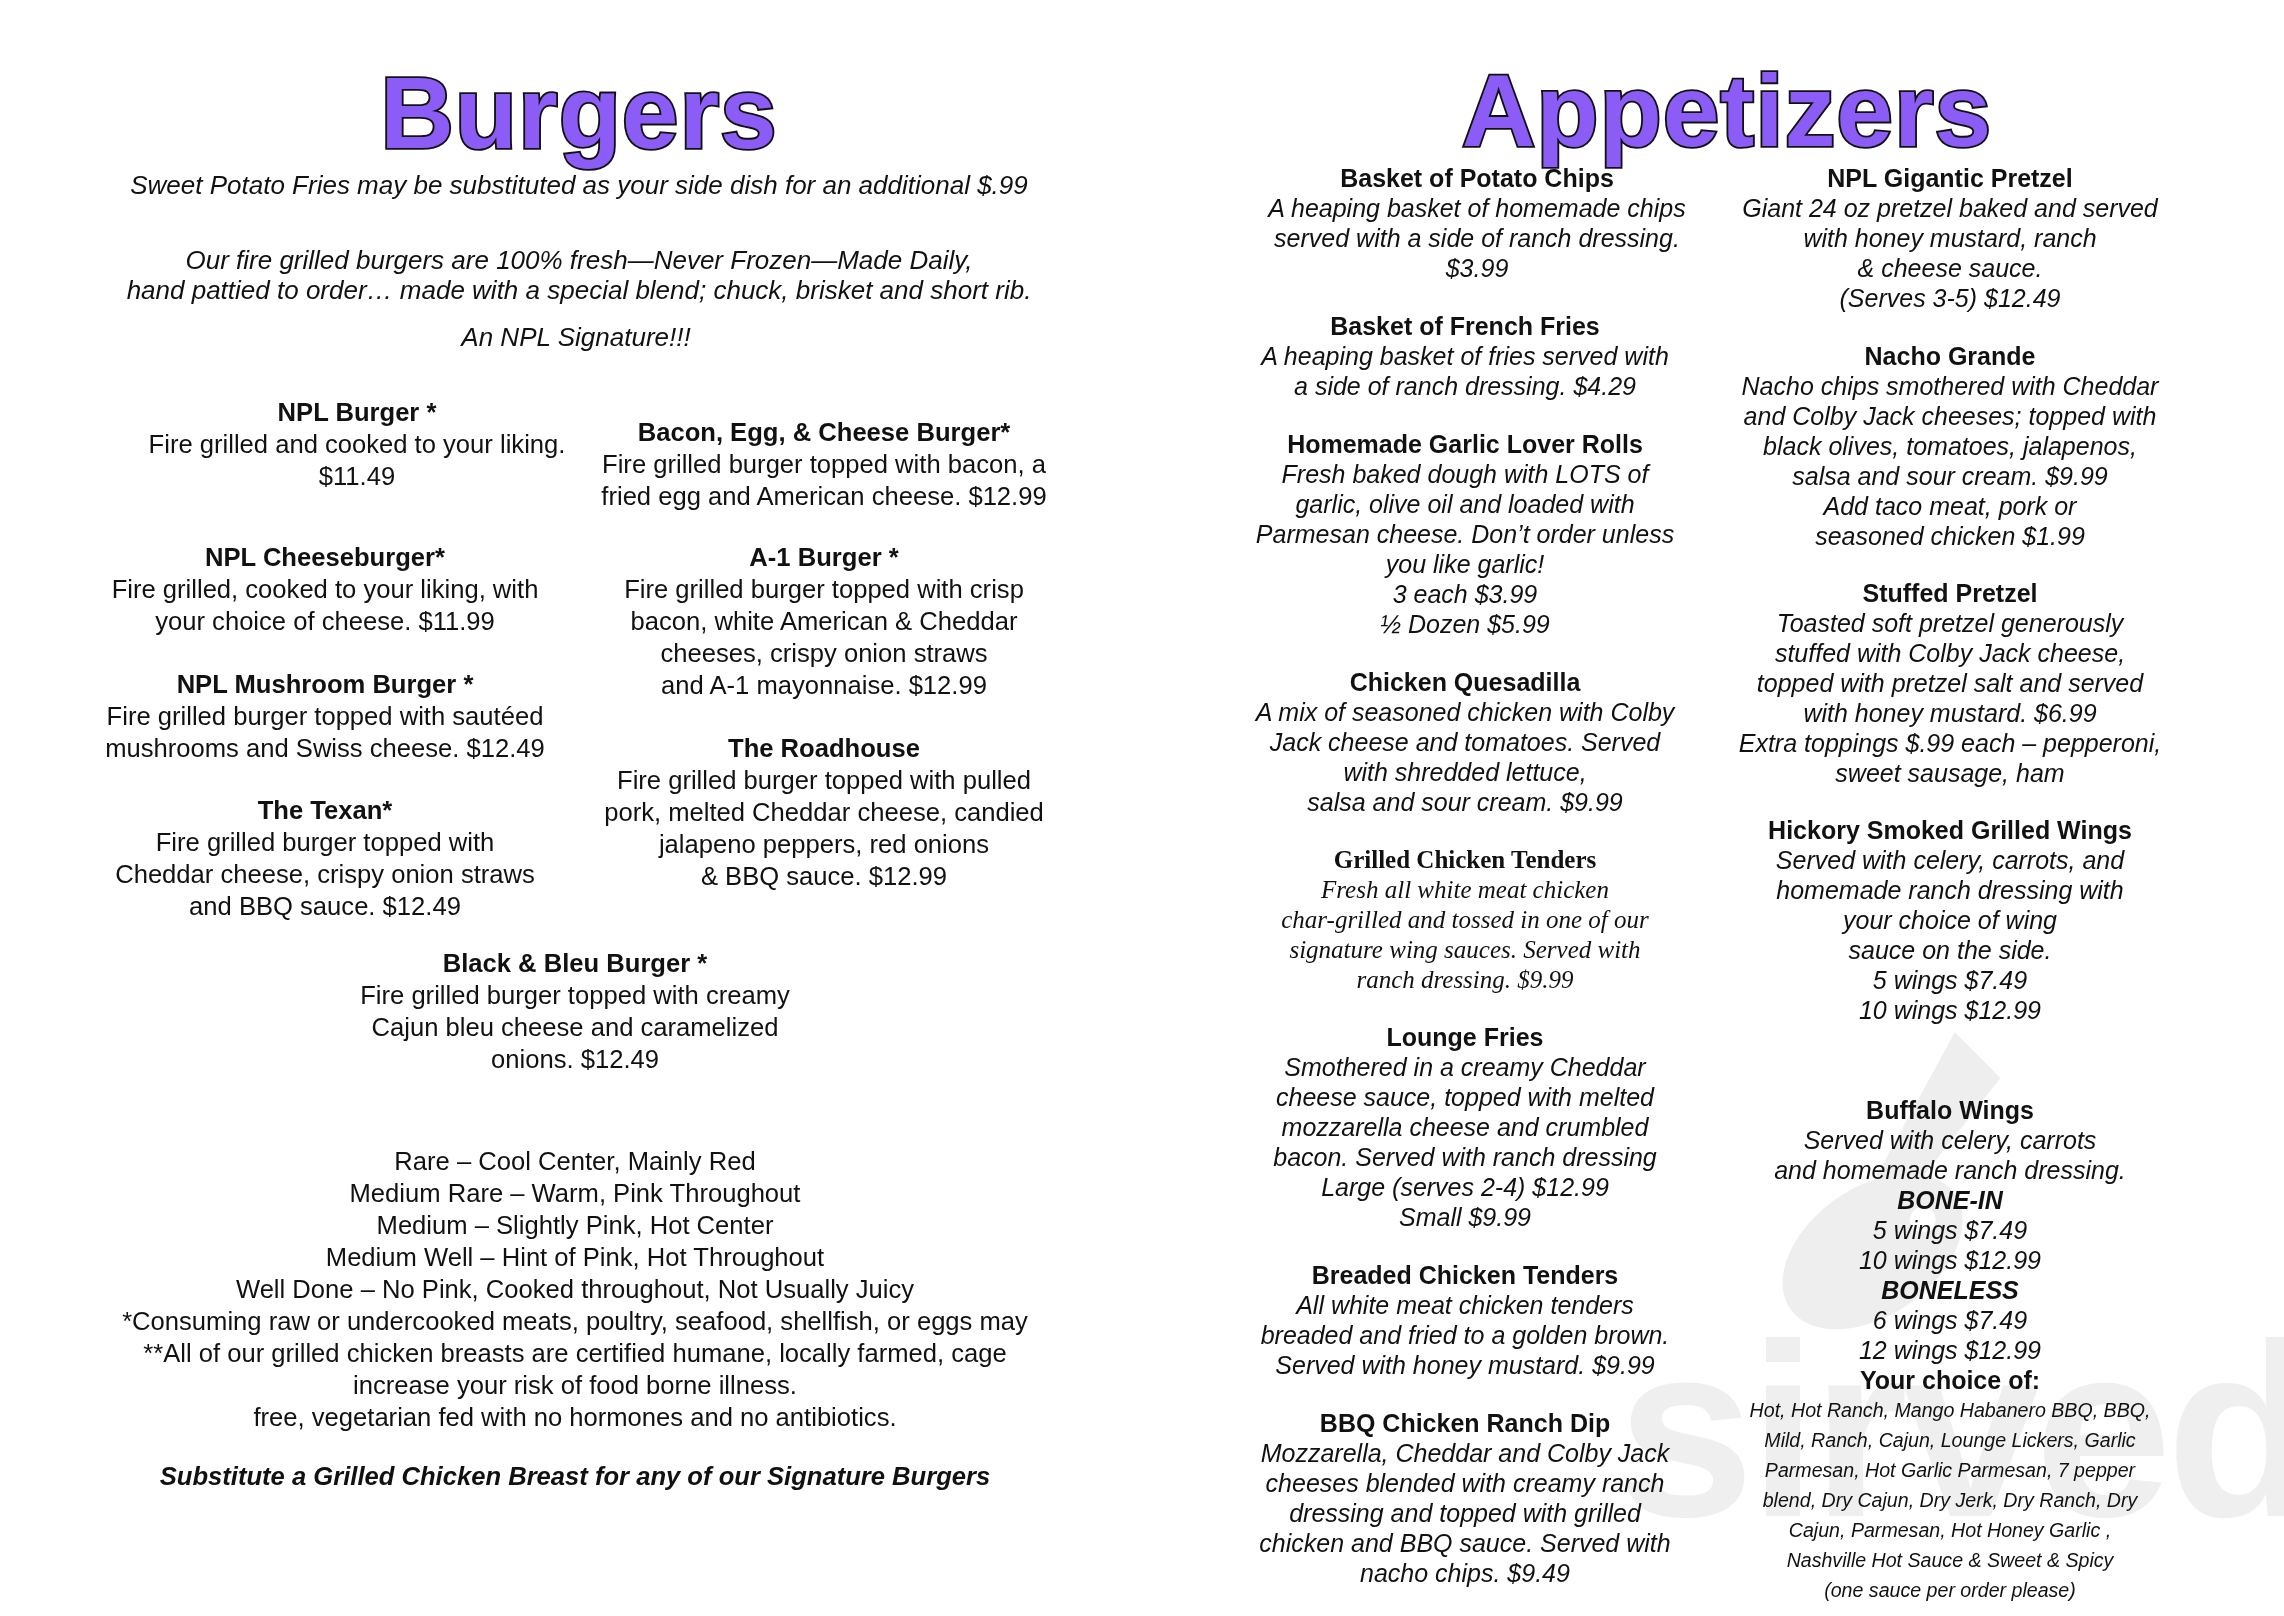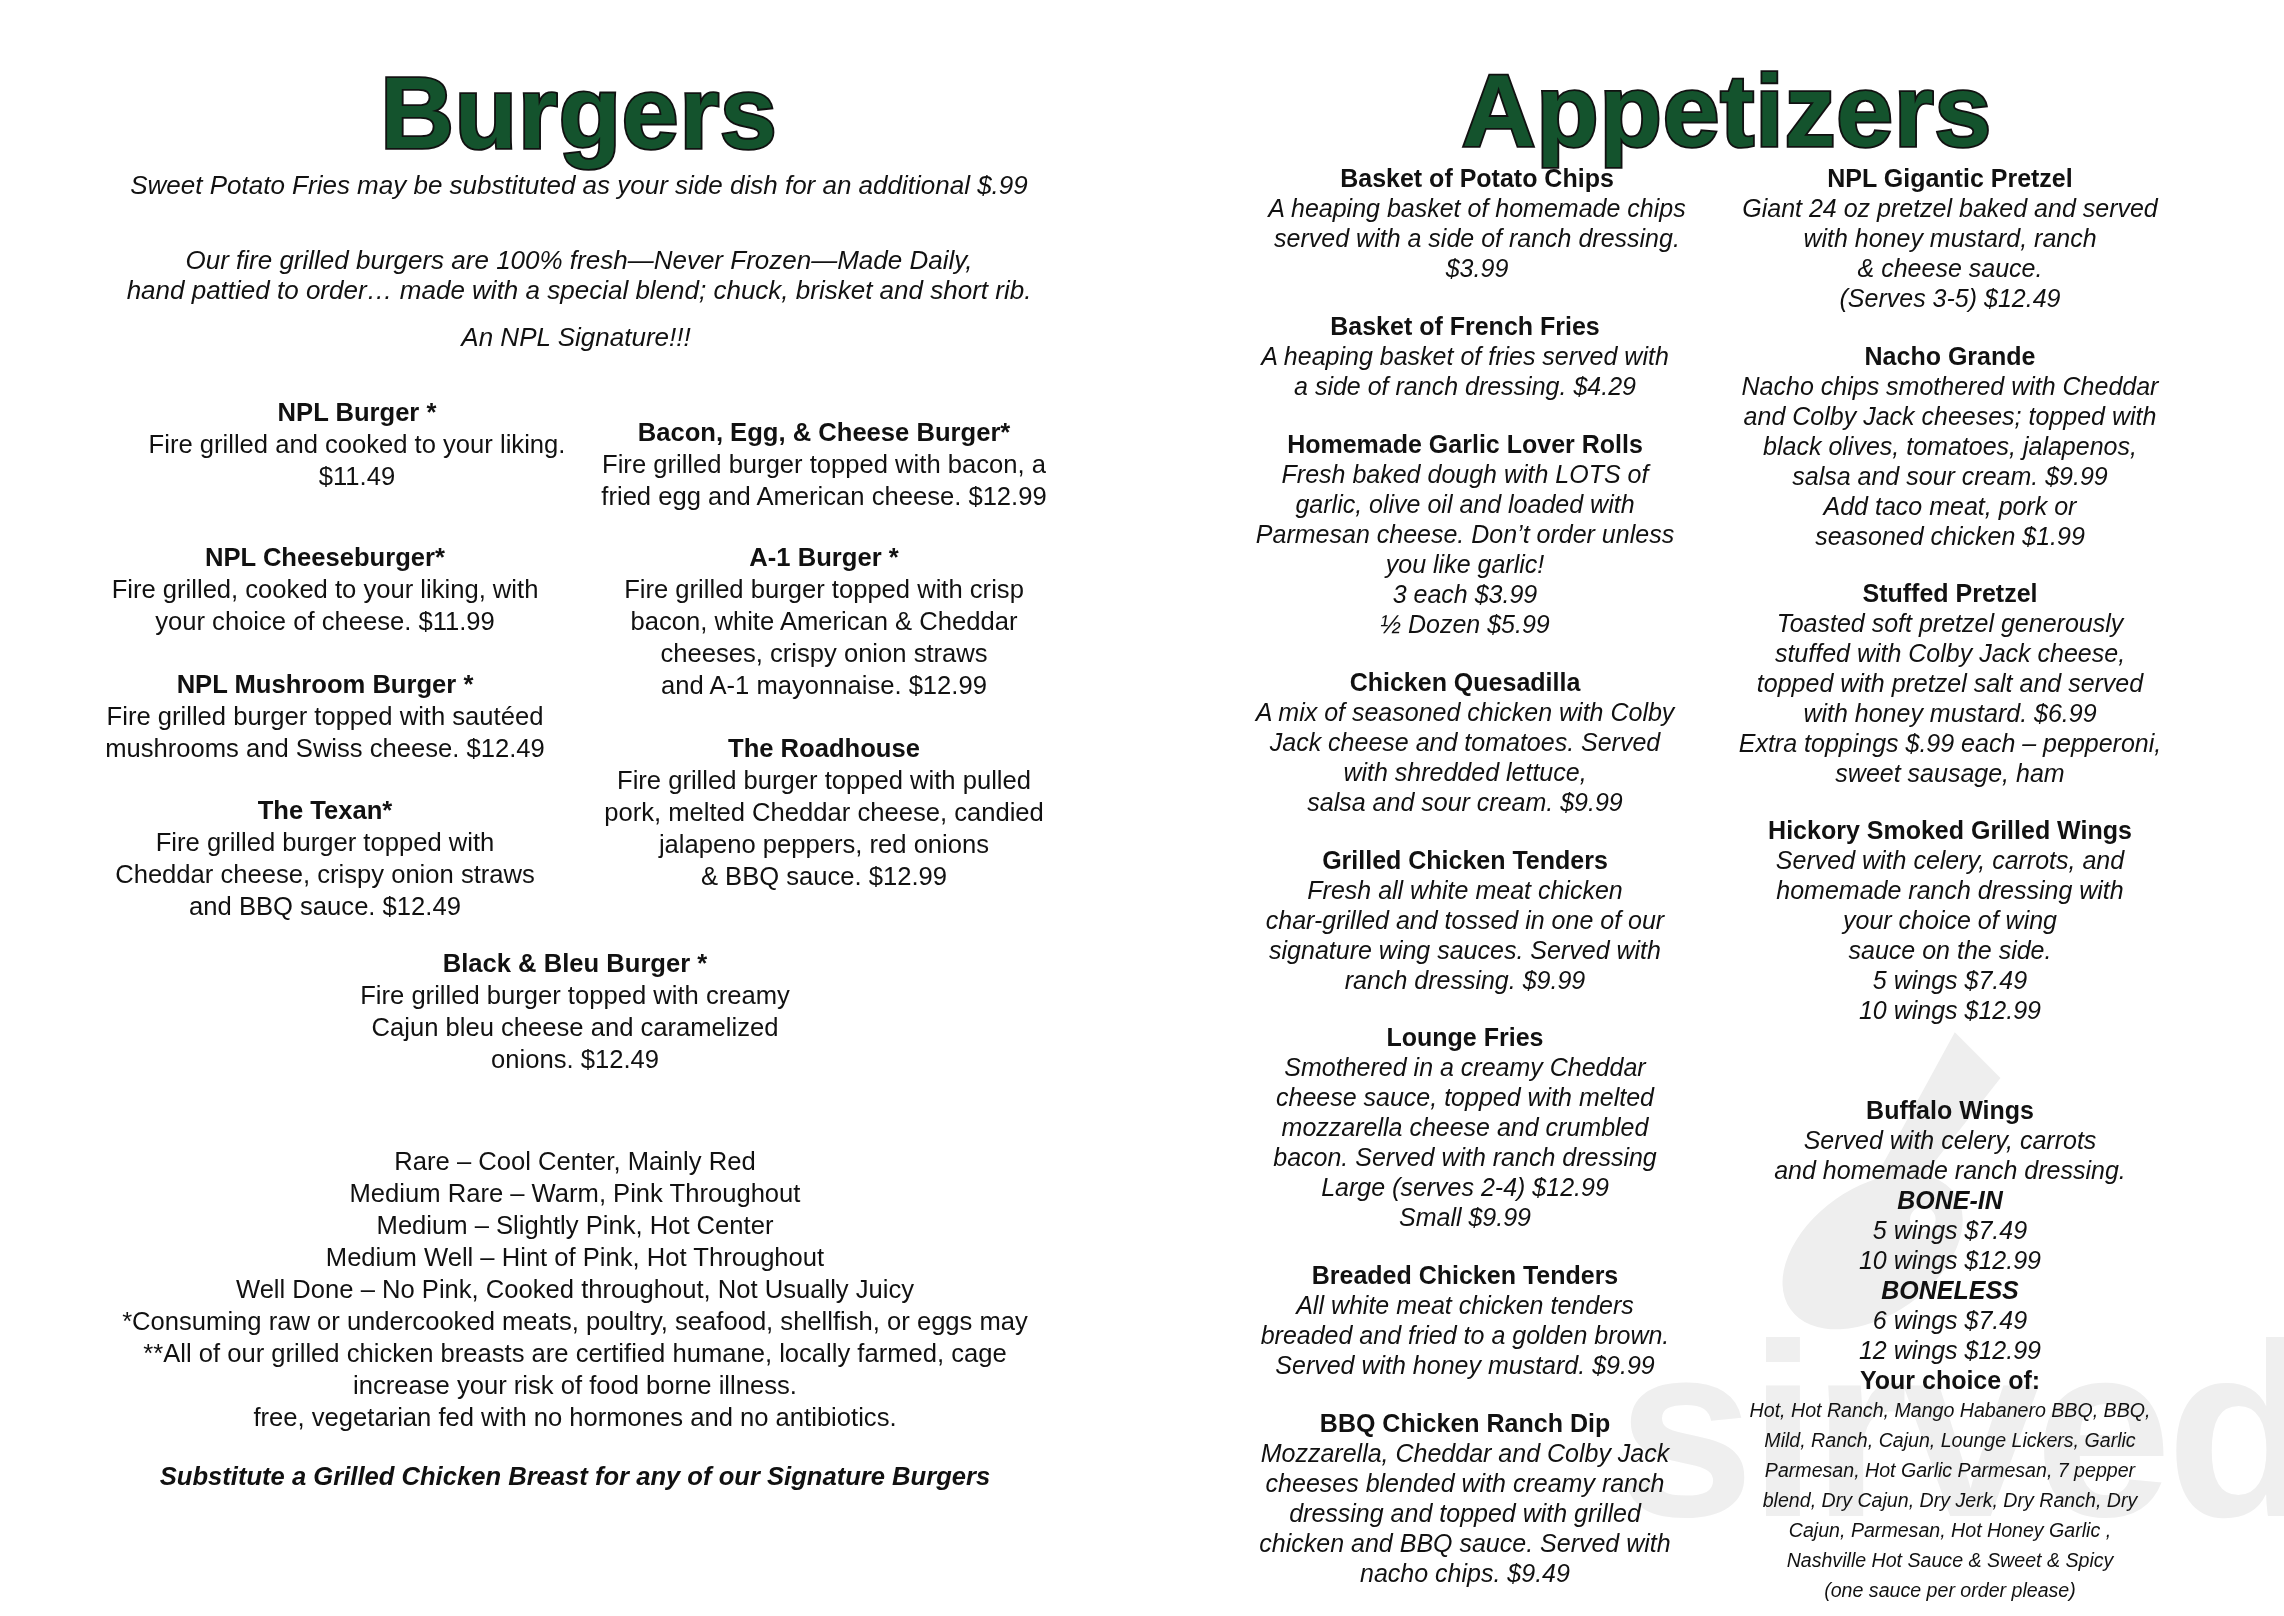--- a/index.html
+++ b/index.html
@@ -3,21 +3,21 @@
 <meta charset="utf-8">
 <style>
   html, body { margin:0; padding:0; background:#ffffff; }
   body { width:2284px; height:1616px; position:relative; overflow:hidden;
          font-family:"Liberation Sans", sans-serif; color:#111; }
   .watermark { position:absolute; color:#efefef; font-family:"Liberation Sans", sans-serif;
                font-weight:bold; font-size:247px; left:1617px; top:1307px; letter-spacing:-5.5px;
                z-index:0; line-height:1; }
   .wm-logo { position:absolute; left:1763px; top:1023px; width:274px; height:329px; z-index:0; }
   .heading { position:absolute; font-family:"Liberation Sans", sans-serif; font-weight:bold;
-             font-size:102px; line-height:1; color:#14532d;
+             font-size:102px; line-height:1; color:#8b5cf6;
              -webkit-text-stroke:3.7px #111; paint-order:stroke fill; transform:translateX(-50%);
              white-space:nowrap; z-index:1; letter-spacing:0.9px; }
   .block { position:absolute; transform:translateX(-50%); text-align:center; white-space:nowrap; z-index:1; }
   .intro { font-style:italic; font-size:26px; line-height:30px; }
   .item-title { font-weight:bold; font-size:25.6px; line-height:32px; }
   .item-desc { font-size:25.6px; line-height:32px; }
   .app .item-title { font-size:25px; line-height:30px; }
   .app .item-desc { font-style:italic; font-size:25px; line-height:30px; }
   .app .sub { font-weight:bold; font-style:italic; font-size:25px; line-height:30px; }
   .app .choice { font-weight:bold; font-size:25px; line-height:30px; font-style:normal; }
@@ -134,21 +134,21 @@
   <span class="line item-desc">3 each $3.99</span>
   <span class="line item-desc">½ Dozen $5.99</span>
 </div>
 <div class="block" style="left:1465px; top:667px;">
   <span class="line item-title">Chicken Quesadilla</span>
   <span class="line item-desc">A mix of seasoned chicken with Colby</span>
   <span class="line item-desc">Jack cheese and tomatoes. Served</span>
   <span class="line item-desc">with shredded lettuce,</span>
   <span class="line item-desc">salsa and sour cream. $9.99</span>
 </div>
-<div class="block" style="left:1465px; top:845px;">
+<div class="block" style="left:1465px; top:845px;font-family:Liberation Serif, serif;">
   <span class="line item-title">Grilled Chicken Tenders</span>
   <span class="line item-desc">Fresh all white meat chicken</span>
   <span class="line item-desc">char-grilled and tossed in one of our</span>
   <span class="line item-desc">signature wing sauces. Served with</span>
   <span class="line item-desc">ranch dressing. $9.99</span>
 </div>
 <div class="block" style="left:1465px; top:1022px;">
   <span class="line item-title">Lounge Fries</span>
   <span class="line item-desc">Smothered in a creamy Cheddar</span>
   <span class="line item-desc">cheese sauce, topped with melted</span>

